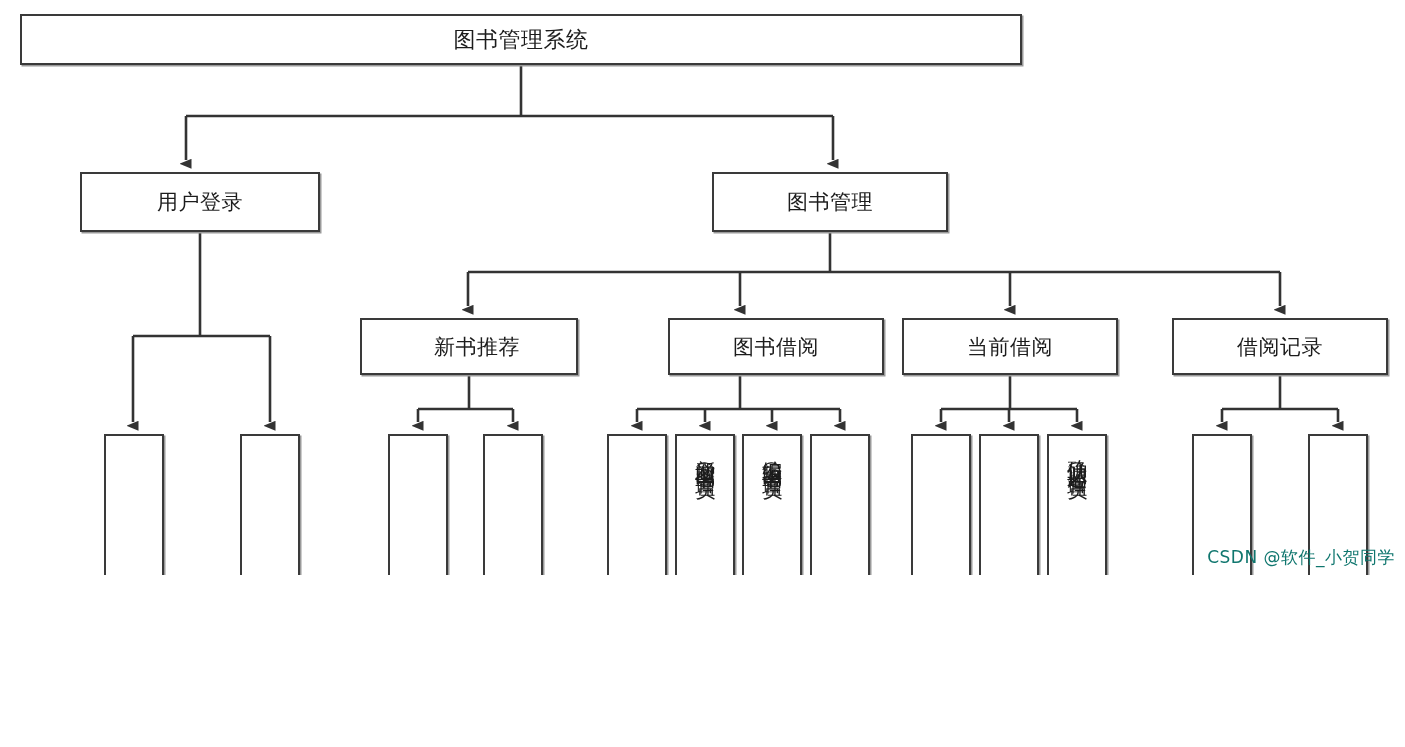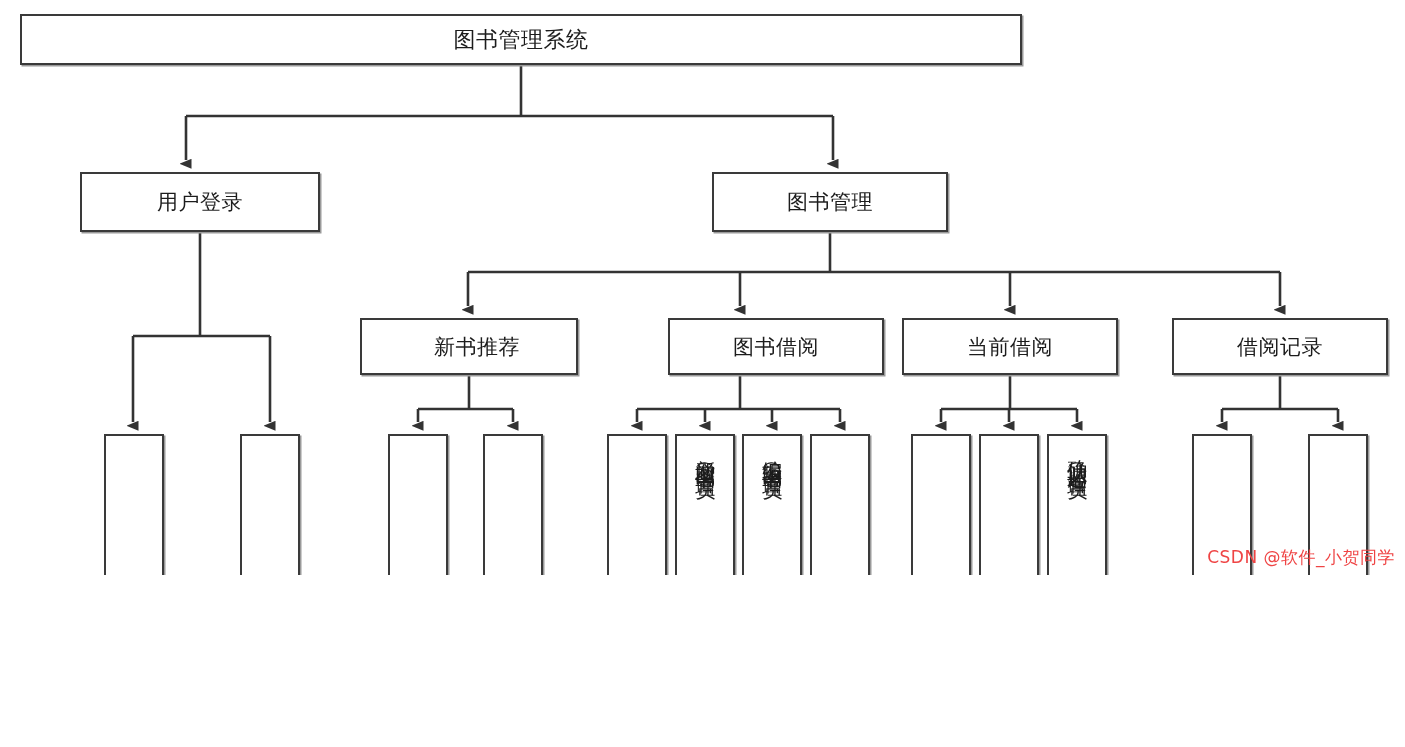--- a/index.html
+++ b/index.html
@@ -59,21 +59,21 @@
   }
   .node.vert.centered {
     align-items: center;
     padding-top: 0;
   }
   #watermark {
     position: absolute;
     right: 10px;
     bottom: 6px;
     font-size: 17px;
-    color: #ef4444;
+    color: #0f766e;
     letter-spacing: 0.5px;
     white-space: nowrap;
     pointer-events: none;
   }
 </style>
 </head>
 <body>
 
 <div id="canvas">
 

